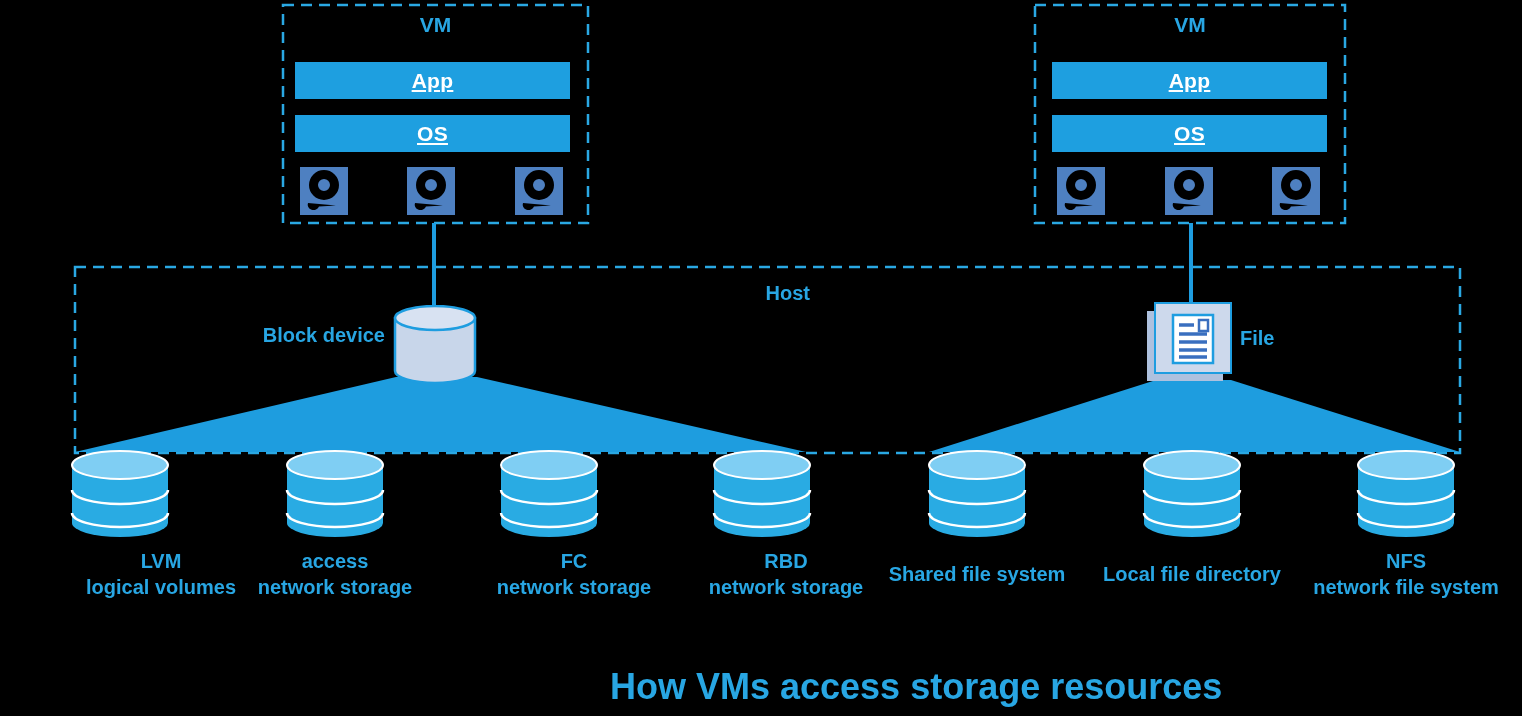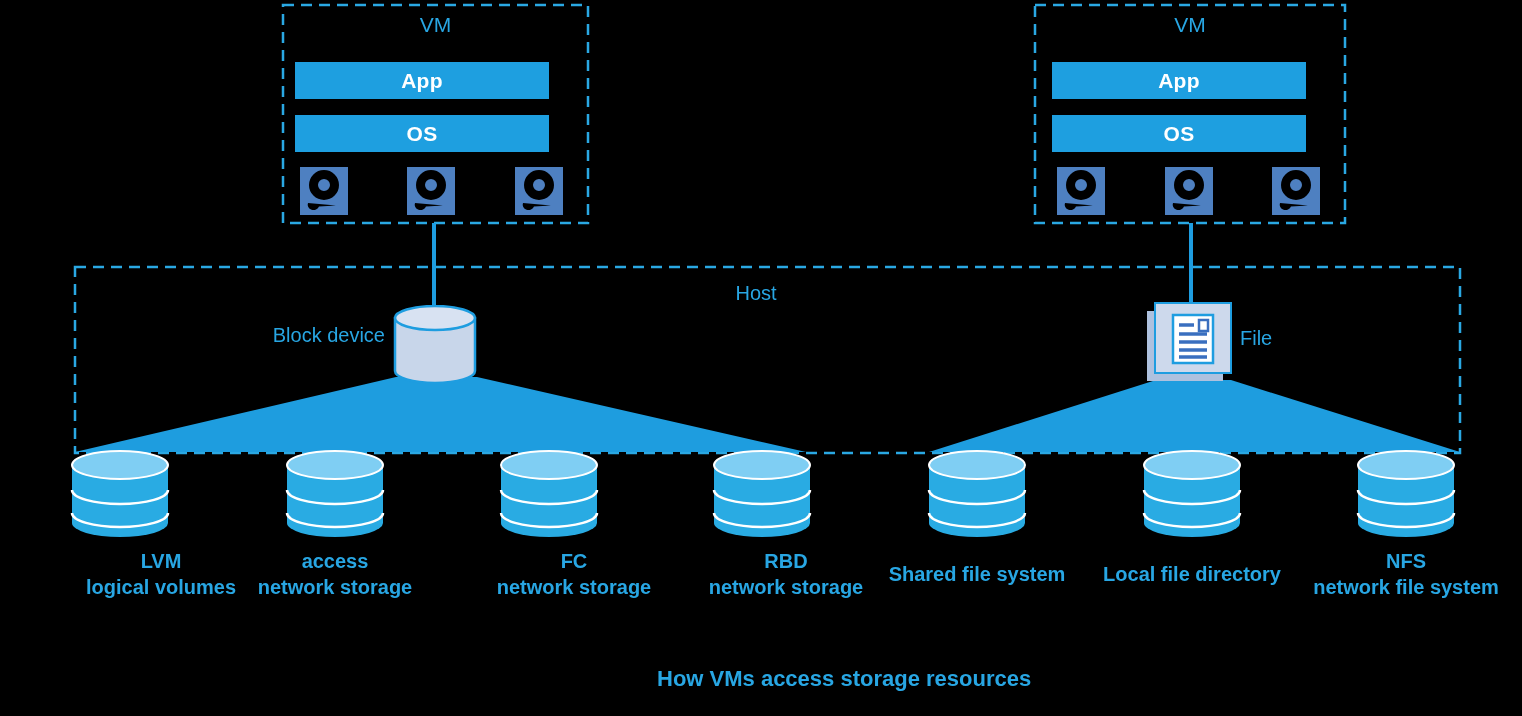--- a/index.html
+++ b/index.html
@@ -2,39 +2,39 @@
 <html><head>
 <meta charset="utf-8">
 <style>
   html, body { margin:0; padding:0; background:#000; }
   .stage {
     position:relative; width:1522px; height:716px; background:#000;
     font-family:"Liberation Sans", sans-serif; overflow:hidden;
   }
   svg.bg { position:absolute; left:0; top:0; z-index:1; }
   .bar {
-    position:absolute; z-index:2; height:37px; width:254px;
+    position:absolute; z-index:2; height:37px; width:275px;
     background:#1E9FE0; color:#fff;
     display:flex; align-items:center; justify-content:center;
-    font-size:21px; font-weight:bold; letter-spacing:0.3px;
+    font-size:21px; font-weight:bold; letter-spacing:0.3px;text-decoration:underline;
   }
   .blue-label {
-    position:absolute; z-index:3; color:#28A6E3; font-weight:normal; font-size:20px;
+    position:absolute; z-index:3; color:#28A6E3; font-weight:bold; font-size:20px;
   }
   .vm-title { width:305px; text-align:center; font-size:21px; }
   .disk-icon { position:absolute; z-index:2; width:48px; height:48px; }
   .cyl { position:absolute; z-index:3; }
   .storage-label {
     position:absolute; z-index:3; width:240px; height:56px; top:546px;
     display:flex; flex-direction:column; align-items:center; justify-content:center;
     color:#28A6E3; font-weight:bold; font-size:20px; line-height:26px; text-align:center;
   }
   .diagram-title {
     position:absolute; z-index:3; left:610px; top:666px;
-    color:#28A6E3; font-weight:bold; font-size:22px;margin-left:47px;
+    color:#28A6E3; font-weight:bold; font-size:36px;
   }
 </style>
 </head>
 <body>
 
 <div class="stage">
 
   <svg class="bg" width="1522" height="716">
 
     <rect x="283" y="5" width="305" height="218" fill="none" stroke="#2AA8E3" stroke-width="2.5" stroke-dasharray="11,7"></rect>
@@ -94,21 +94,21 @@
     </svg>
   </div>
   <div class="disk-icon" style="left:1272px; top:167px;">
     <svg width="48" height="48" viewBox="0 0 48 48">
       <rect width="48" height="48" fill="#4E80C1"></rect>
       <circle cx="24" cy="18" r="10.5" fill="none" stroke="#000" stroke-width="9"></circle>
       <path d="M8,36 a5.5,5 0 1 0 11,3.5 L36,38.5 Z" fill="#000"></path>
     </svg>
   </div>
 
-  <div class="blue-label" style="left:671px; top:282px; width:170px; text-align:center;">Host</div>
+  <div class="blue-label" style="left:640px; top:282px; width:170px; text-align:right;">Host</div>
 
   <div class="blue-label" style="left:150px; top:324px; width:235px; text-align:right;">Block device</div>
 
   <div class="cyl" style="left:392px; top:305px;">
     <svg width="86" height="82" viewBox="0 0 86 82">
       <path d="M3,13 V66 a40,12 0 0 0 80,0 V13 Z" fill="#C8D6EA" stroke="#1E9DE0" stroke-width="2.5"></path>
       <ellipse cx="43" cy="13" rx="40" ry="12" fill="#D8E2F2" stroke="#1E9DE0" stroke-width="2.5"></ellipse>
     </svg>
   </div>
 

